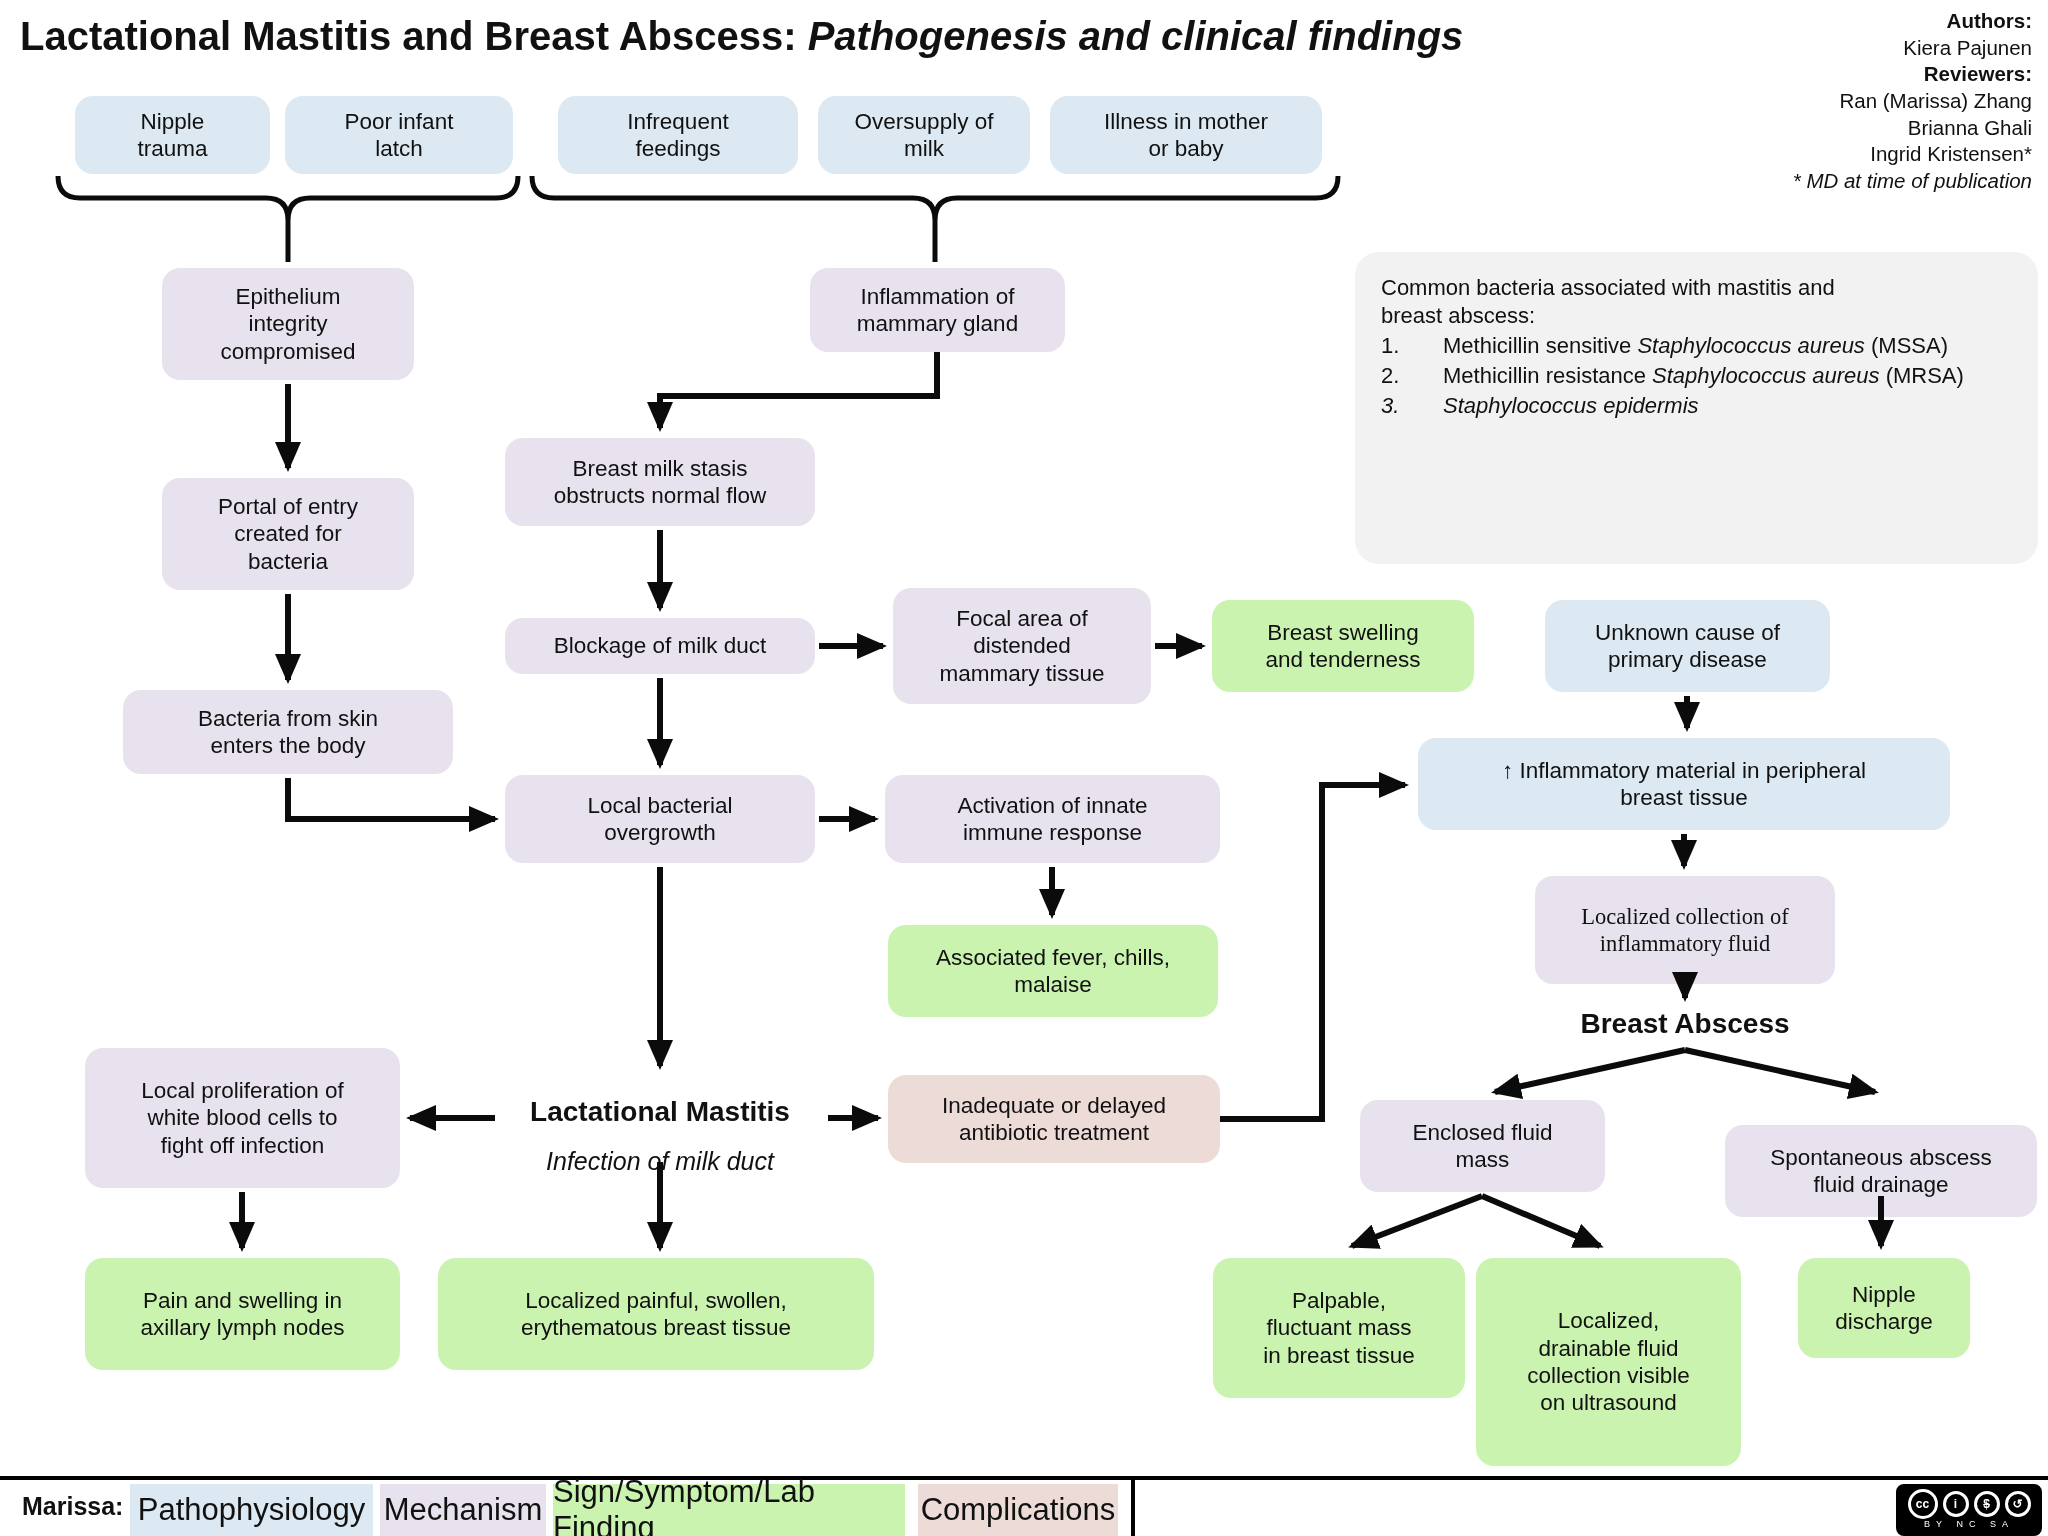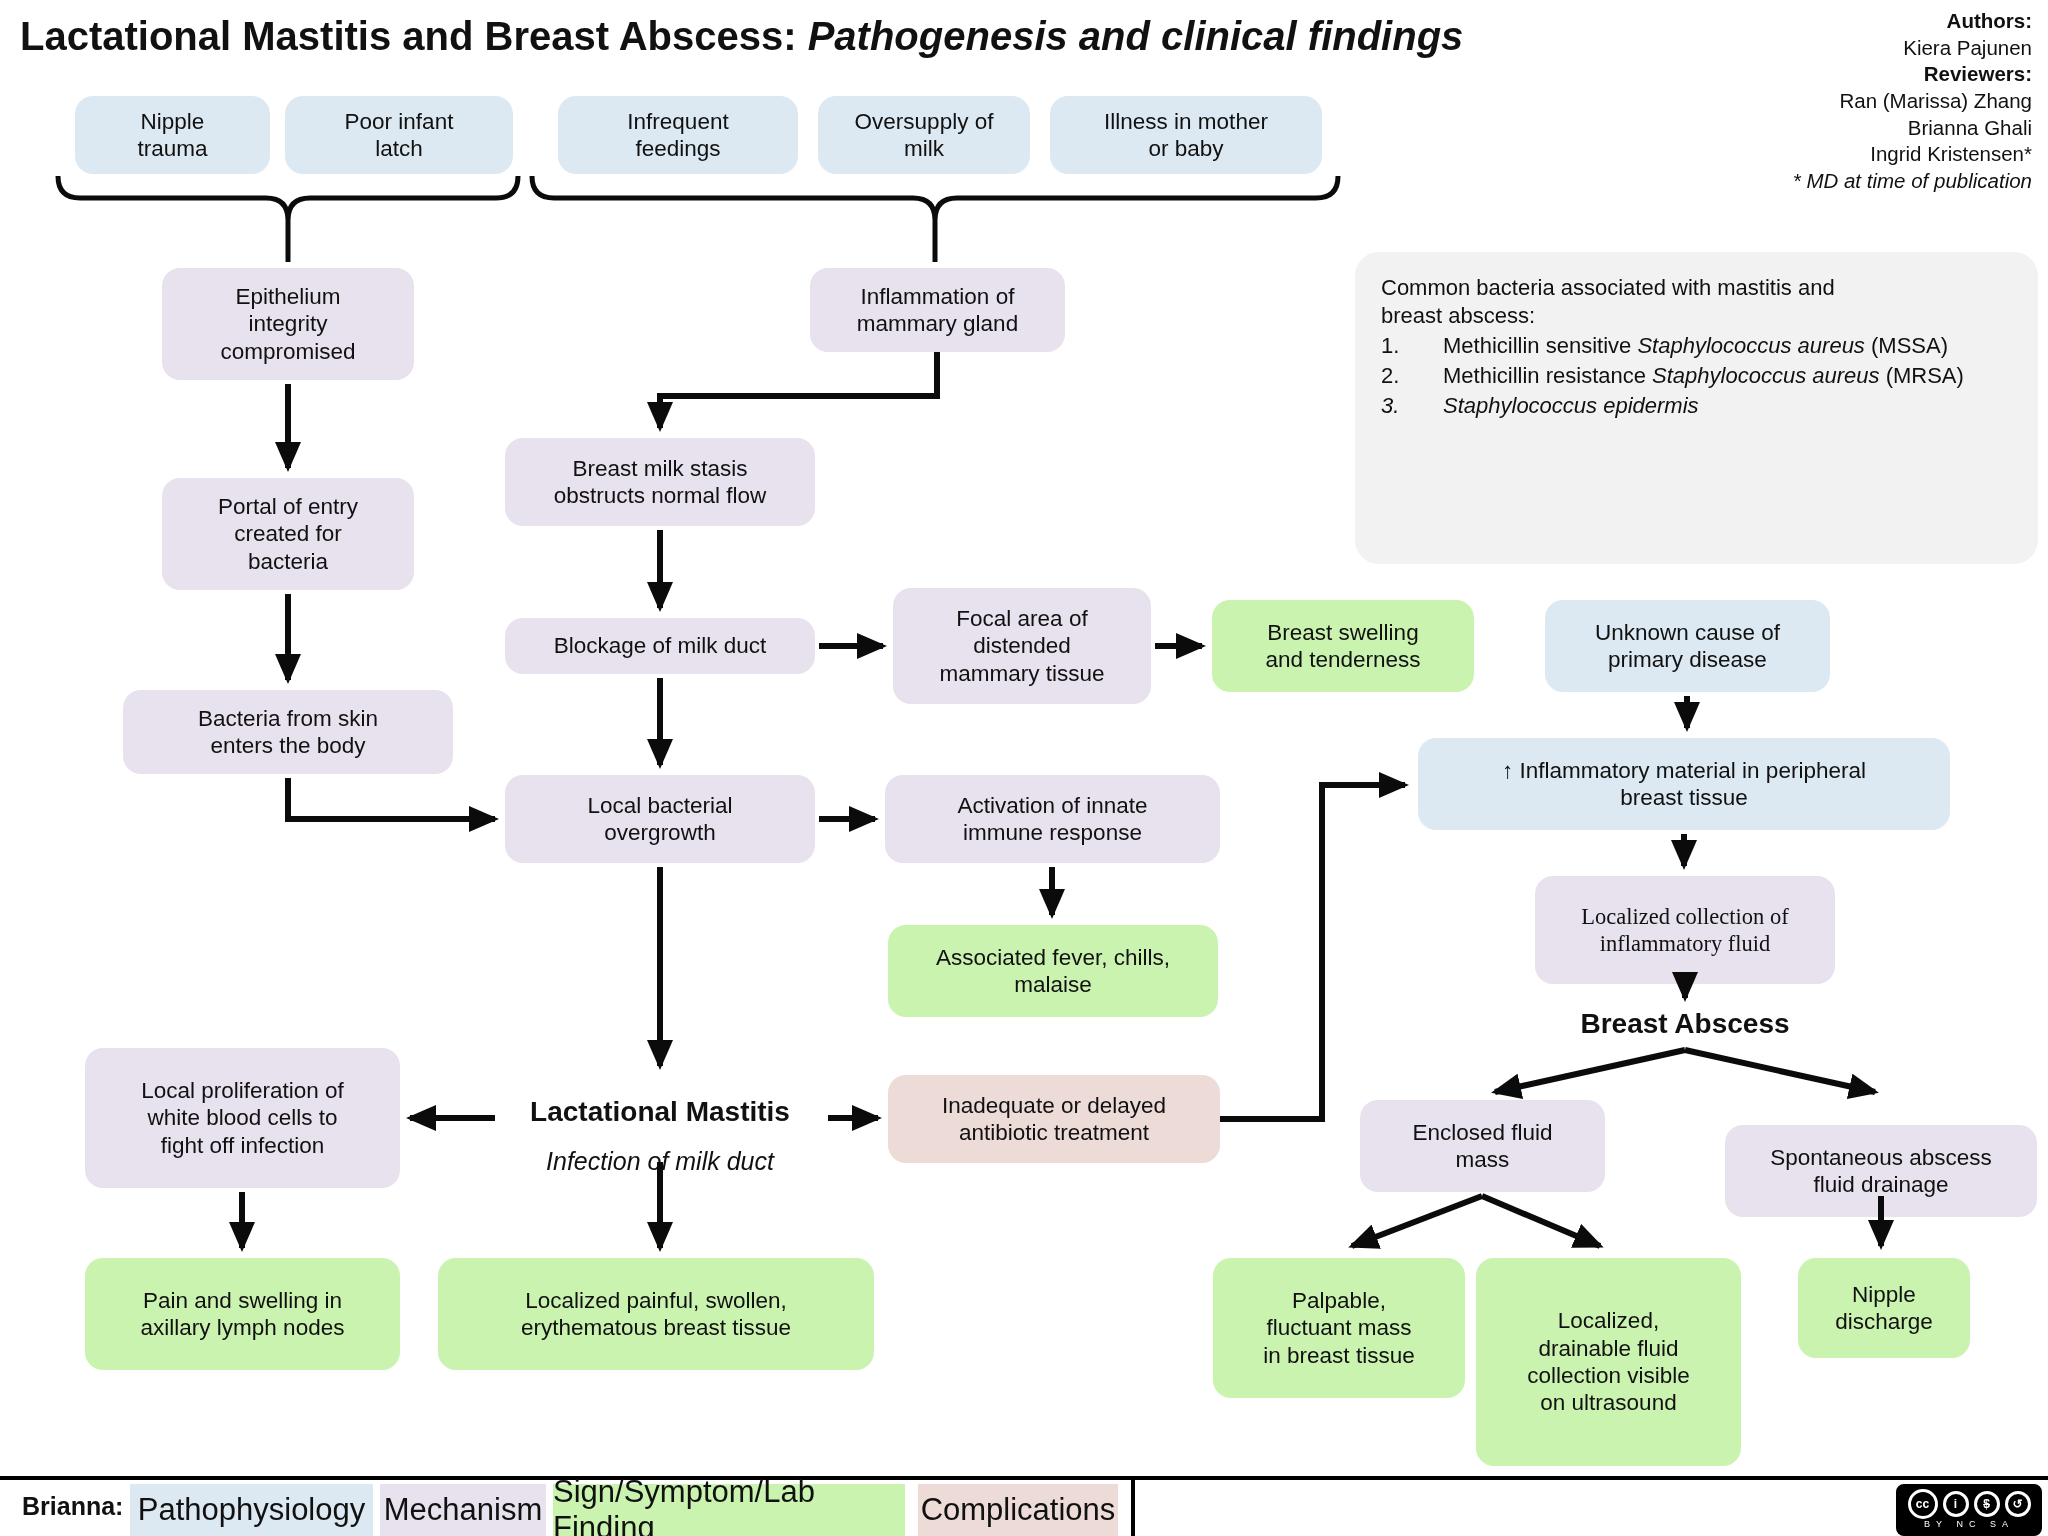--- a/index.html
+++ b/index.html
@@ -189,21 +189,21 @@
       <path marker-end="url(#ah)" d="M1685,1050 L1495,1092"></path>
       <path marker-end="url(#ah)" d="M1685,1050 L1875,1092"></path>
       <path marker-end="url(#ah)" d="M1482,1196 L1352,1246"></path>
       <path marker-end="url(#ah)" d="M1482,1196 L1600,1246"></path>
       <path marker-end="url(#ah)" d="M1881,1196 L1881,1246"></path>
     </g>
   </svg>
 
   <div class="legend-line"></div>
   <div class="legend-vline"></div>
-  <div class="legend-label">Brianna:</div>
+  <div class="legend-label">Marissa:</div>
   <div class="sw sw0">
       <span>Pathophysiology</span>
     </div>
   <div class="sw sw1">
       <span>Mechanism</span>
     </div>
   <div class="sw sw2">
       <span>Sign/Symptom/Lab Finding</span>
     </div>
   <div class="sw sw3">

